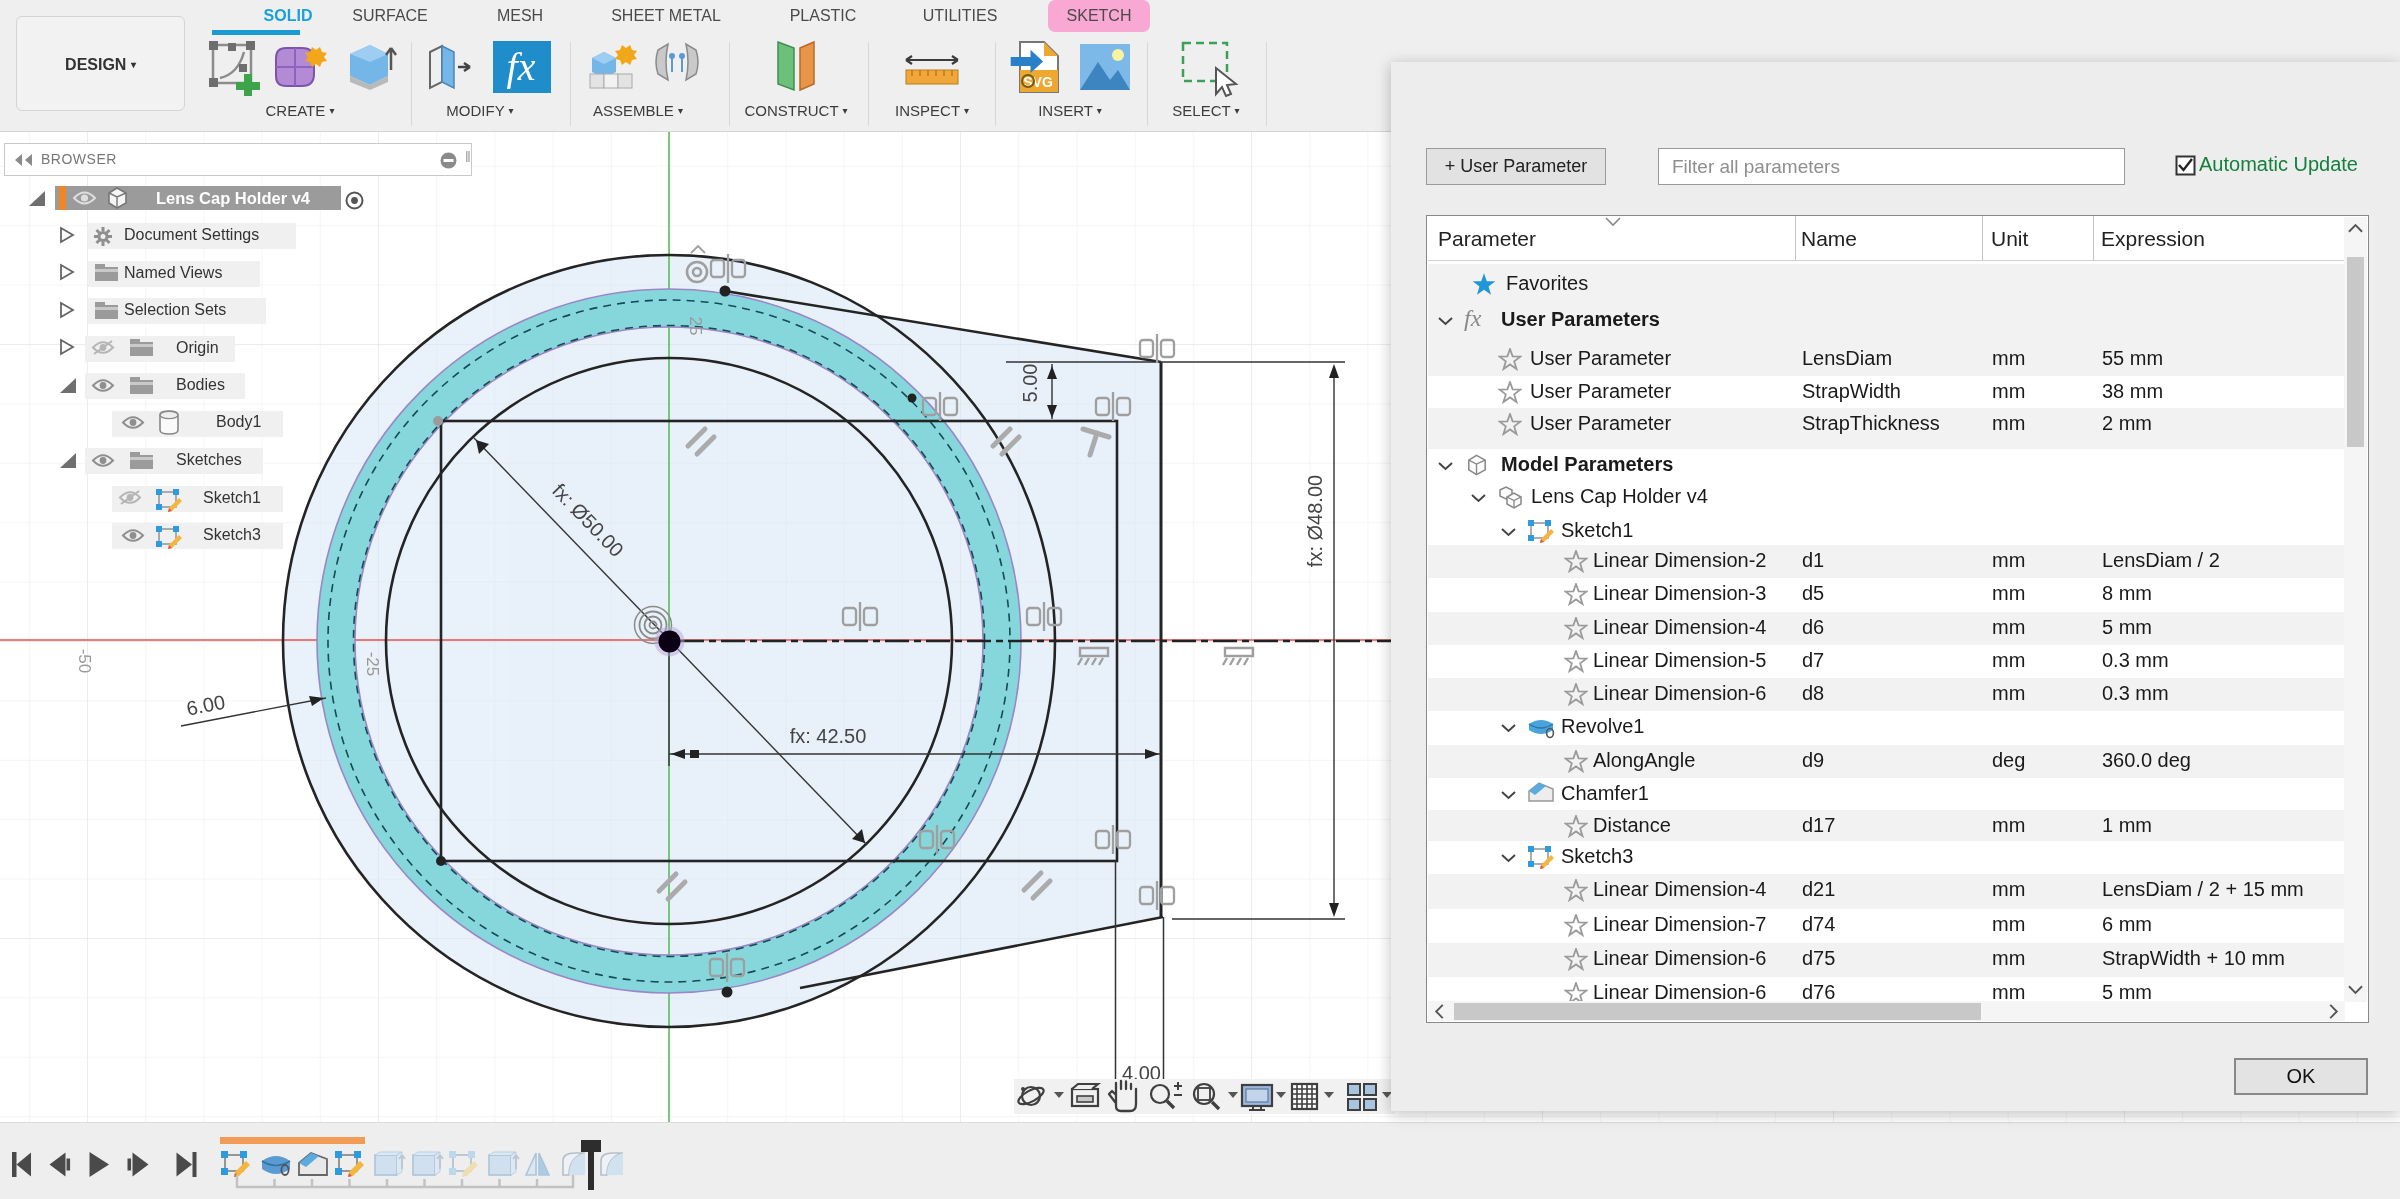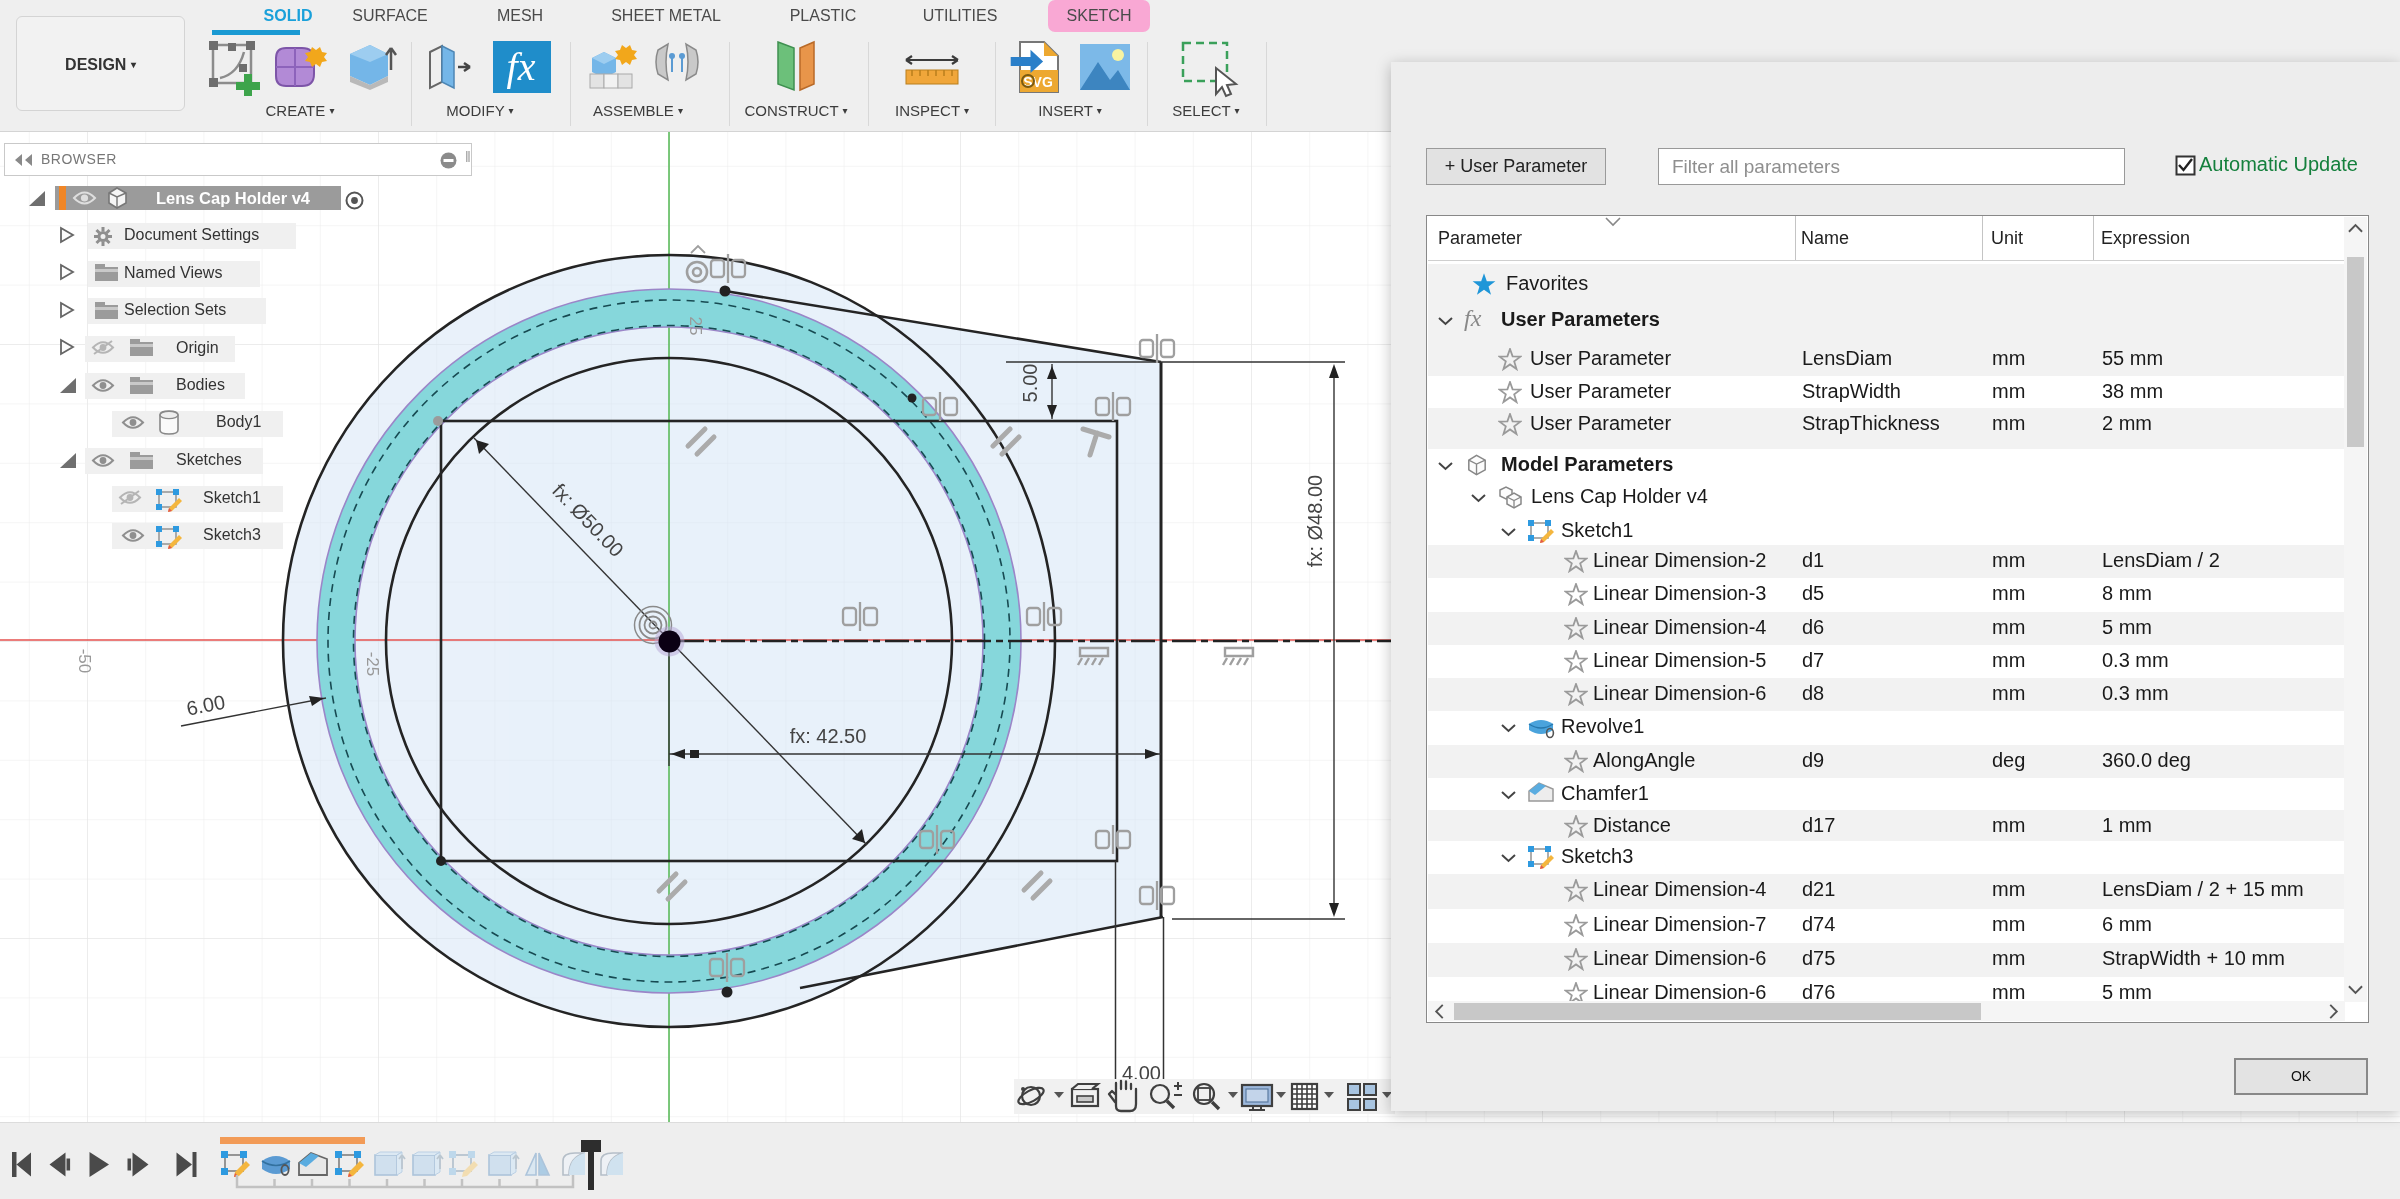--- a/index.html
+++ b/index.html
@@ -28,29 +28,29 @@
 
 
 #dialog { left:1391px; top:62px; width:1009px; height:1049px; background:#ededed; box-shadow:0 3px 14px rgba(0,0,0,0.25); }
 #dlghead { position:absolute; left:0; top:3px; width:1009px; height:48px; background:#fff; }
 #dlghead .title { position:absolute; left:13px; top:11px; font-size:22px; letter-spacing:0; color:#979797; transform:scaleX(0.72); transform-origin:0 0; }
 #dlghead .close { position:absolute; right:13px; top:12px; font-size:20px; color:#666; }
 .upbtn { position:absolute; left:35px; top:86px; width:180px; height:37px; background:#e2e2e2; border:1px solid #9a9a9a; font-size:18px; color:#222; text-align:center; line-height:35px; }
 .filter { position:absolute; left:267px; top:86px; width:467px; height:37px; background:#fff; border:1px solid #999; font-size:19px; color:#8f8f8f; line-height:35px; padding-left:13px; }
 .autoupd { position:absolute; left:784px; top:91px; font-size:20px; color:#15803d; }
 #ptable { position:absolute; left:35px; top:153px; width:943px; height:808px; background:#fff; border:1px solid #888; }
-.th { position:absolute; top:0; height:45px; font-size:18px; color:#222; line-height:45px; }
+.th { position:absolute; top:0; height:45px; font-size:21px; color:#222; line-height:45px; }
 .thsep { position:absolute; top:0; height:45px; width:1px; background:#c4c4c4; }
 .prow { position:absolute; left:1px; width:917px; height:34px; }
 .prow > span { position:absolute; top:4px; font-size:20px; color:#1a1a1a; white-space:nowrap; }
 .pgray { background:#f2f2f2; }
 .nm { left:374px; } .un { left:564px; } .ex { left:674px; }
 #vscroll { position:absolute; right:1px; top:1px; width:23px; height:785px; background:#f5f5f5; }
 #hscroll { position:absolute; left:1px; bottom:1px; width:917px; height:20px; background:#f5f5f5; }
-.okbtn { position:absolute; left:843px; top:996px; width:134px; height:37px; background:#e3e3e3; border:2px solid #888; font-size:14px; color:#111; text-align:center; line-height:33px; }
+.okbtn { position:absolute; left:843px; top:996px; width:134px; height:37px; background:#e3e3e3; border:2px solid #888; font-size:20px; color:#111; text-align:center; line-height:33px; }
 
 
 #timeline { left:0; top:1122px; width:2400px; height:77px; background:#eeeeee; border-top:1px solid #dcdcdc; }
 #navbar { left:1014px; top:1079px; width:381px; height:35px; background:#f1f1f1; }
 
 .ic { position:absolute; }
 </style>
 </head>
 <body>
 <div id="app">

